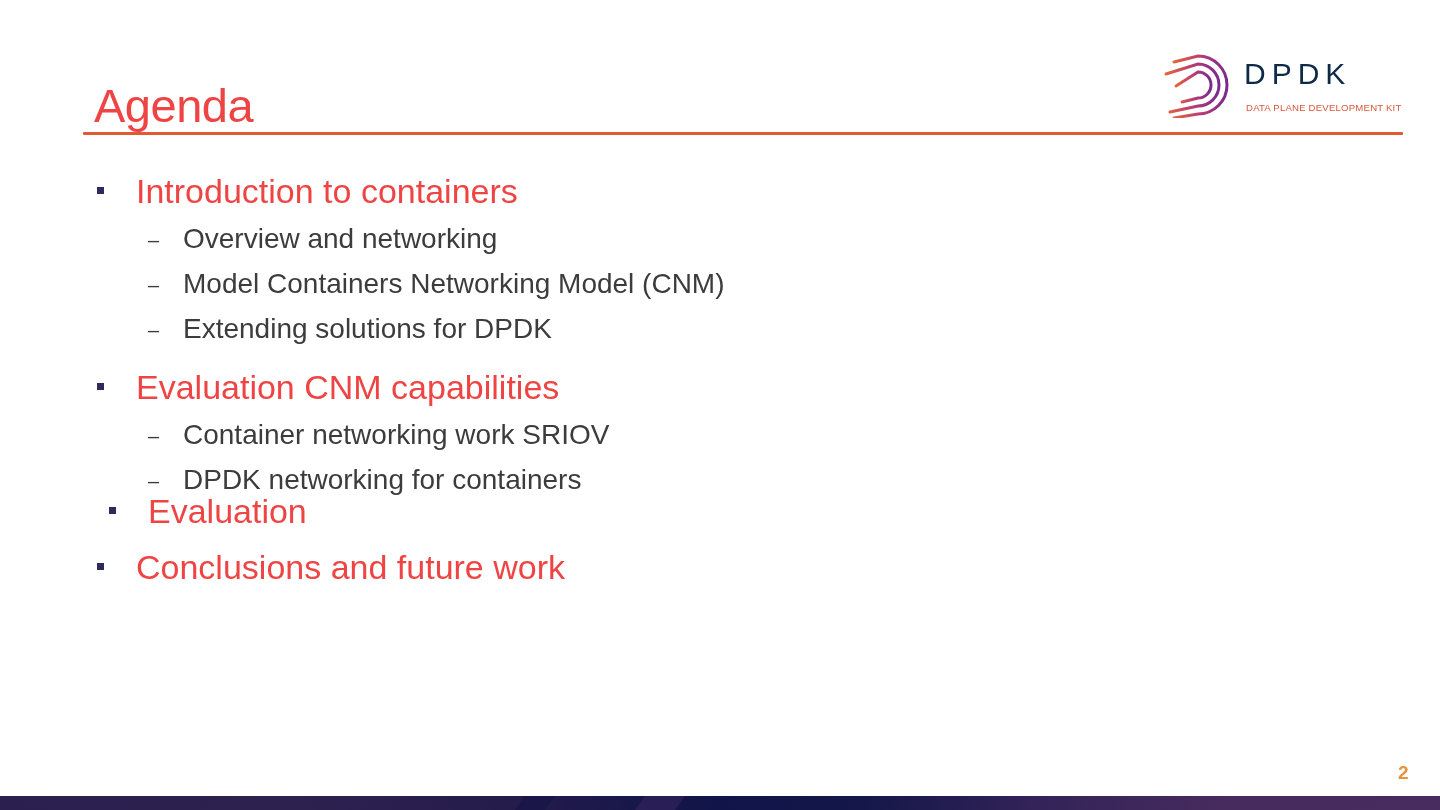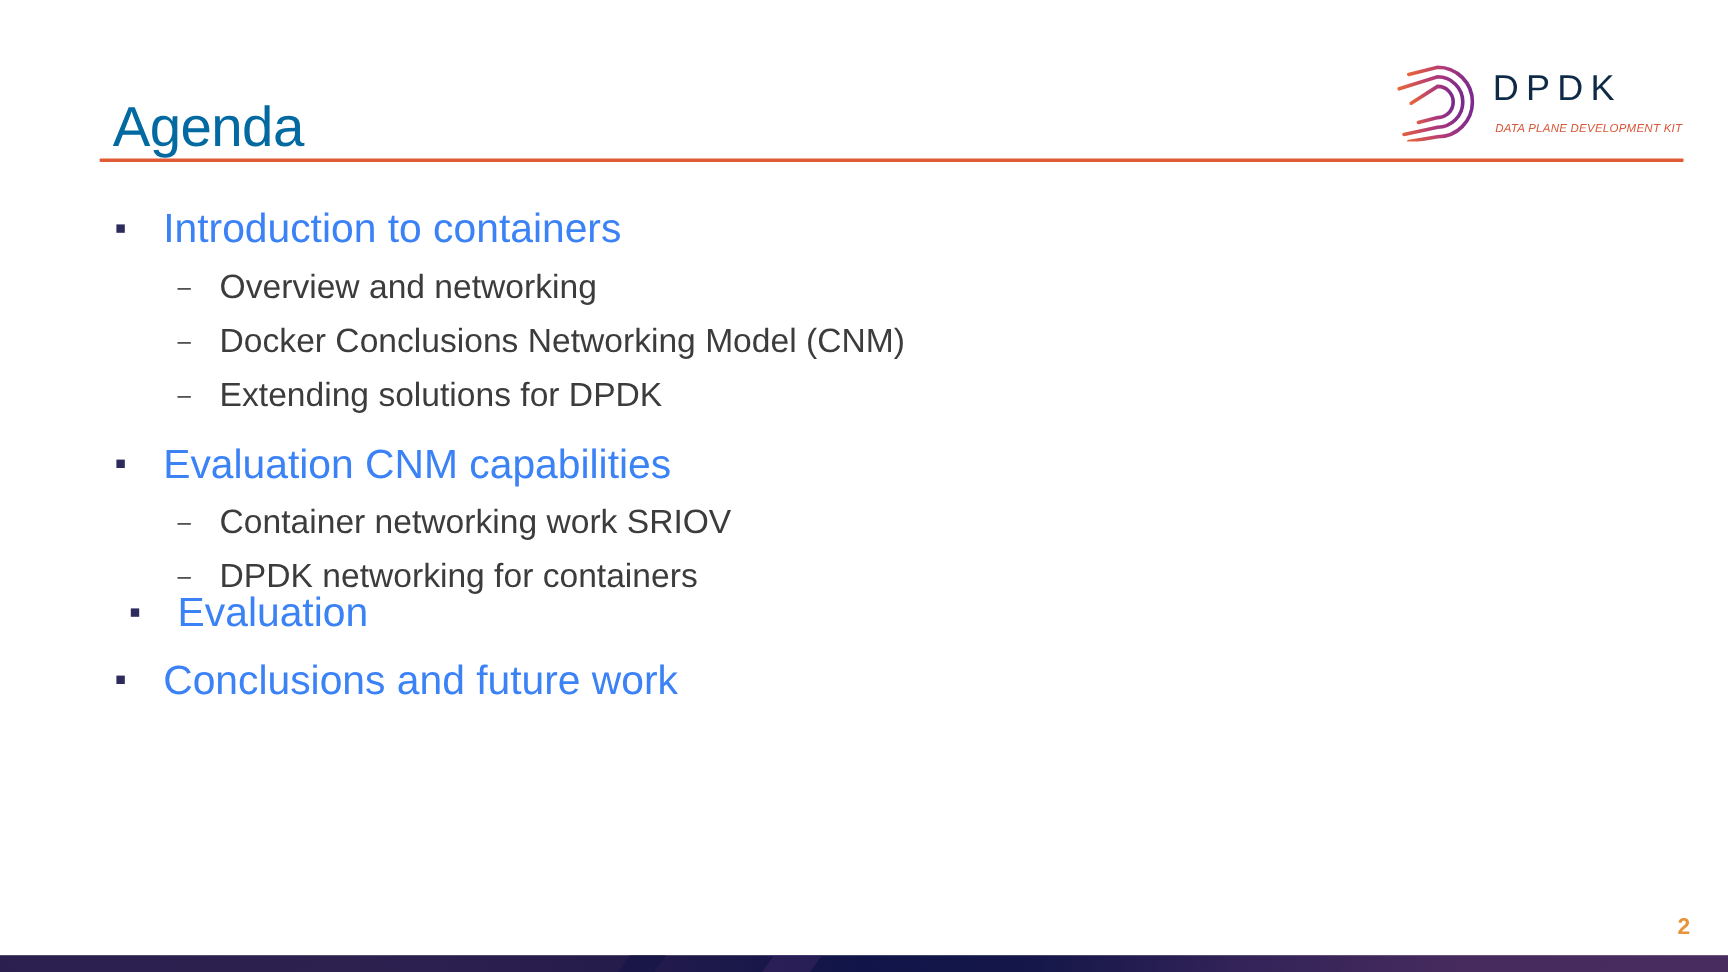--- a/index.html
+++ b/index.html
@@ -3,41 +3,41 @@
 <meta charset="utf-8">
 <style>
   html, body { margin: 0; padding: 0; }
   body {
     width: 1440px; height: 810px; position: relative; overflow: hidden;
     background: #ffffff;
     font-family: "Liberation Sans", sans-serif;
   }
   .title {
     position: absolute; left: 94px; top: 78px;
-    font-size: 47px; color: #0369a1; line-height: 56px;
+    font-size: 47px; color: #ef4444; line-height: 56px;
     letter-spacing: -0.5px;
   }
   .title-rule {
     position: absolute; left: 83px; top: 132px; width: 1320px; height: 3px;
     background: #e05a35; border-radius: 1px;
   }
   .logo { position: absolute; left: 1160px; top: 50px; width: 245px; height: 70px; }
   .logo-mark { position: absolute; left: 0; top: 2px; width: 72px; height: 66px; }
   .logo-word {
     position: absolute; left: 84px; top: -2px;
     font-size: 30px; font-weight: normal; color: #0e2a47; letter-spacing: 6px;
     line-height: 52px;
   }
   .logo-tag {
     position: absolute; left: 86px; top: 52px;
-    font-size: 9.6px; color: #d9573a; letter-spacing: 0.2px; white-space: nowrap; font-style: italic;
+    font-size: 9.6px; color: #d9573a; letter-spacing: 0.2px; white-space: nowrap;
   }
   .agenda { position: absolute; left: 0; top: 0; }
   .l1 {
-    position: absolute; left: 136px; font-size: 34px; color: #3b82f6; white-space: nowrap;
+    position: absolute; left: 136px; font-size: 34px; color: #ef4444; white-space: nowrap;
     line-height: 40px;
   }
   .l1 .bullet {
     position: absolute; left: -39px; top: 16px; width: 7px; height: 7px; background: #2d2a5c;
   }
   .l2 {
     position: absolute; left: 183px; font-size: 28px; color: #3c3c3c; white-space: nowrap;
     line-height: 34px;
   }
   .l2 .dash {
@@ -88,21 +88,21 @@
   <div class="l1" style="top:171px;">
     <span class="bullet"></span>
     <span>Introduction to containers</span>
   </div>
   <div class="l2" style="top:222px;">
     <span class="dash">–</span>
     <span>Overview and networking</span>
   </div>
   <div class="l2" style="top:267px;">
     <span class="dash">–</span>
-    <span>Docker Conclusions Networking Model (CNM)</span>
+    <span>Model Containers Networking Model (CNM)</span>
   </div>
   <div class="l2" style="top:312px;">
     <span class="dash">–</span>
     <span>Extending solutions for DPDK</span>
   </div>
 
   <div class="l1" style="top:367px;">
     <span class="bullet"></span>
     <span>Evaluation CNM capabilities</span>
   </div>

